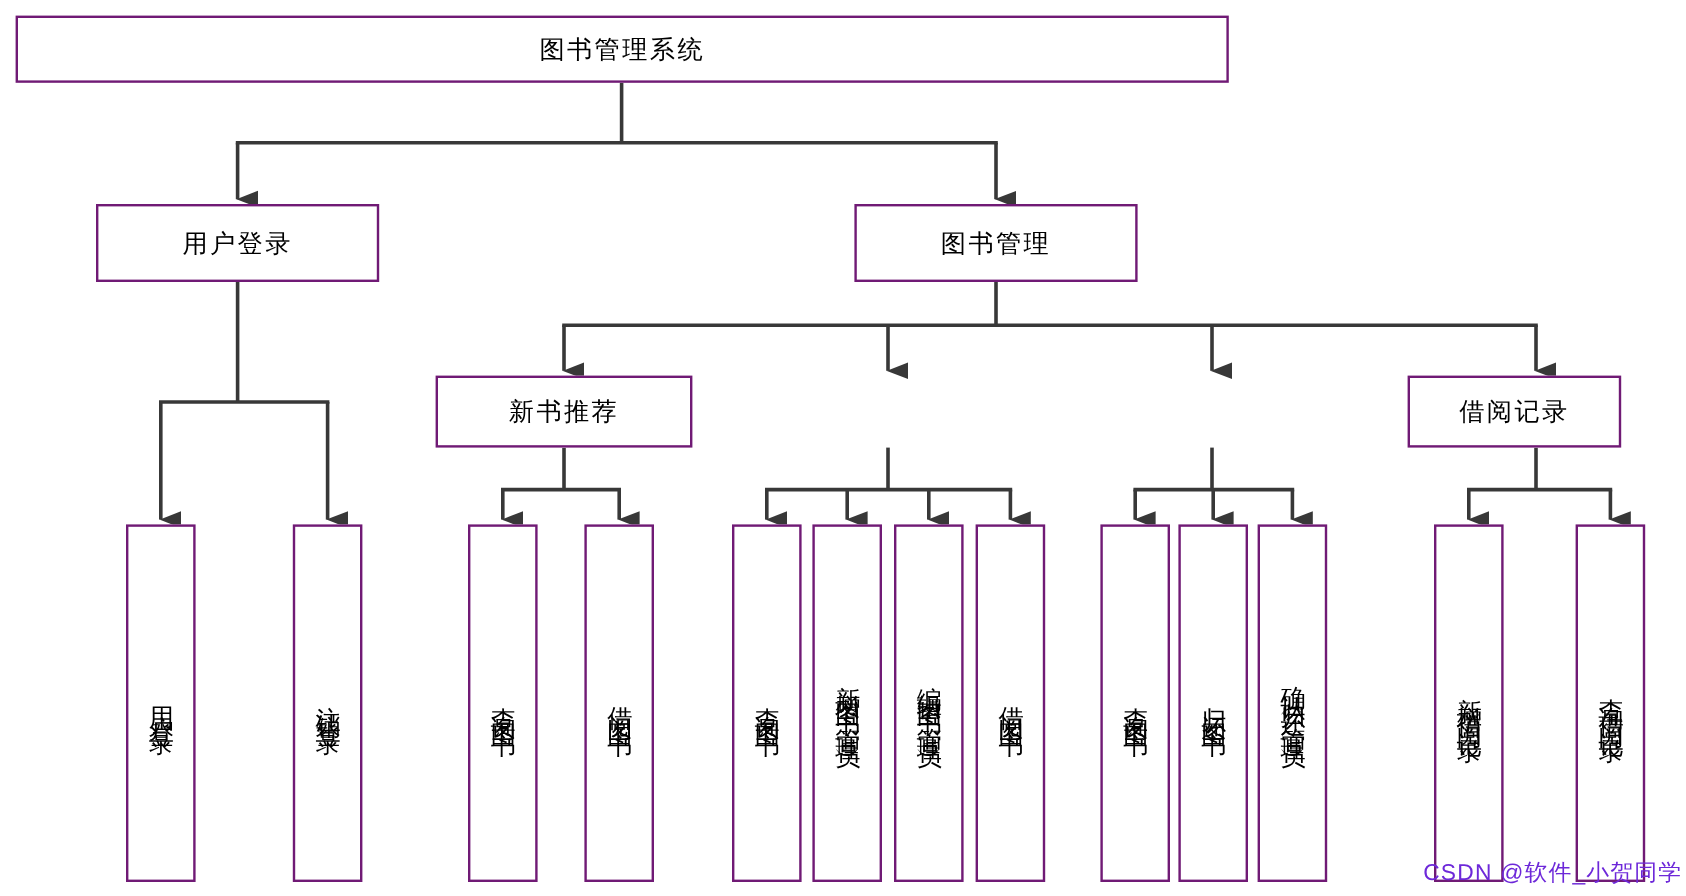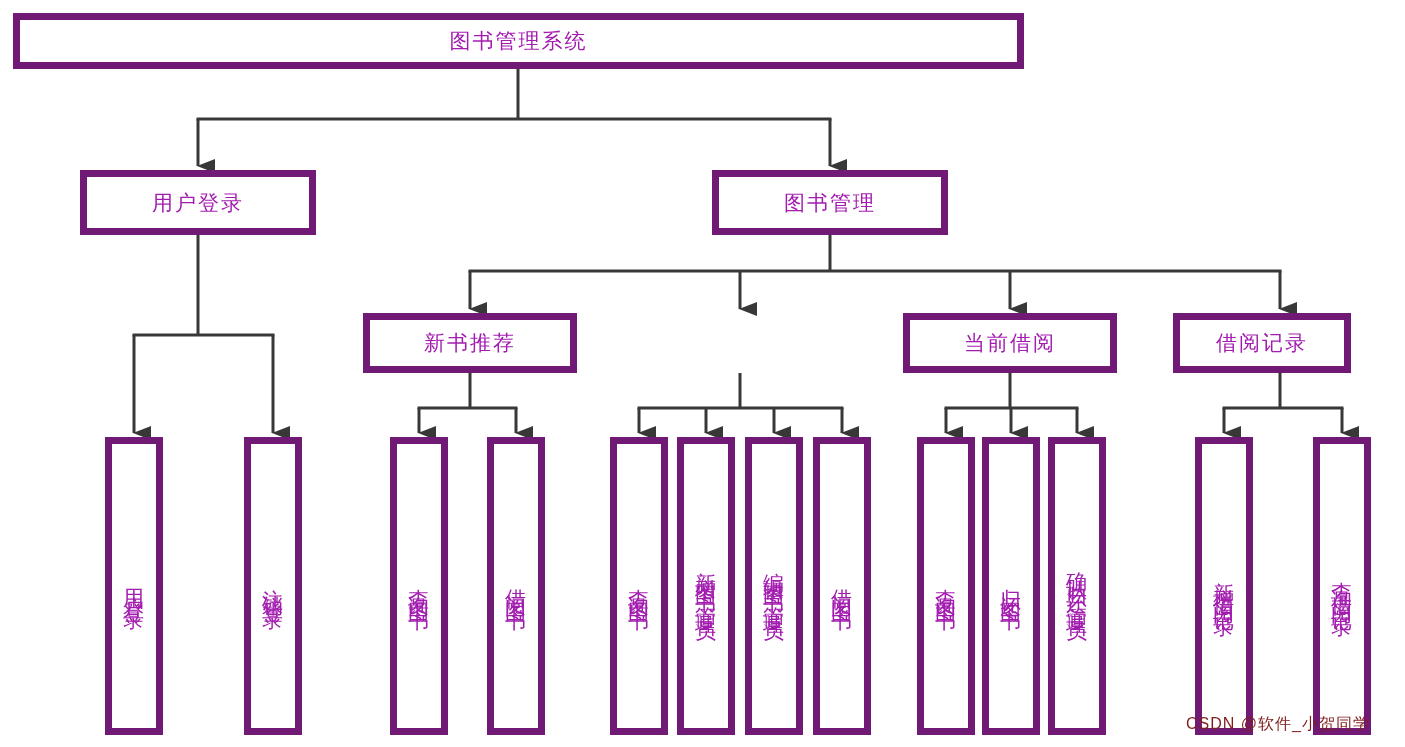--- a/index.html
+++ b/index.html
@@ -7,40 +7,40 @@
     position:relative;
     width:1405px;height:747px;
     background:#ffffff;
     font-family:"Liberation Sans","DejaVu Sans",sans-serif;
     overflow:hidden;
   }
   #wires{position:absolute;left:0;top:0;width:1405px;height:747px;}
   .box{
     position:absolute;
     box-sizing:border-box;
-    border:7px solid #701a75;
+    border:2px solid #701a75;
     background:#ffffff;
-    color:#a21caf;
+    color:#000000;
     display:flex;
     align-items:center;
     justify-content:center;
     text-align:center;
   }
   .h{font-size:21px;letter-spacing:2px;}
   .v{
     writing-mode:vertical-rl;
     font-size:21px;
     letter-spacing:7px;
     line-height:1;
   }
   .watermark{
     position:absolute;
     left:1186px;top:714px;
-    font-size:16px;
-    color:#7f1d1d;
+    font-size:19px;
+    color:#6d28d9;
     letter-spacing:1px;
     white-space:nowrap;
   }
 </style>
 </head>
 <body>
 
 <div id="stage">
 
   <svg id="wires" width="1405" height="747" viewBox="0 0 1405 747">
@@ -92,21 +92,20 @@
       <path d="M1342,408 V433" marker-end="url(#arrow)"></path>
     </g>
   </svg>
 
   <div class="box h" style="left:13px;top:13px;width:1011px;height:56px">图书管理系统</div>
 
   <div class="box h" style="left:80px;top:170px;width:236px;height:65px">用户登录</div>
   <div class="box h" style="left:363px;top:313px;width:214px;height:60px">新书推荐</div>
 
   <div class="box h" style="left:712px;top:170px;width:236px;height:65px">图书管理</div>
-  <div class="box h" style="left:903px;top:313px;width:214px;height:60px">当前借阅</div>
   <div class="box h" style="left:1173px;top:313px;width:178px;height:60px">借阅记录</div>
 
   <div class="box v" style="left:105px;top:437px;width:58px;height:298px">用户登录</div>
   <div class="box v" style="left:244px;top:437px;width:58px;height:298px">注销登录</div>
 
   <div class="box v" style="left:390px;top:437px;width:58px;height:298px">查询图书</div>
   <div class="box v" style="left:487px;top:437px;width:58px;height:298px">借阅图书</div>
 
   <div class="box v" style="left:610px;top:437px;width:58px;height:298px">查询图书</div>
   <div class="box v" style="left:677px;top:437px;width:58px;height:298px">新增图书（管理员）</div>

